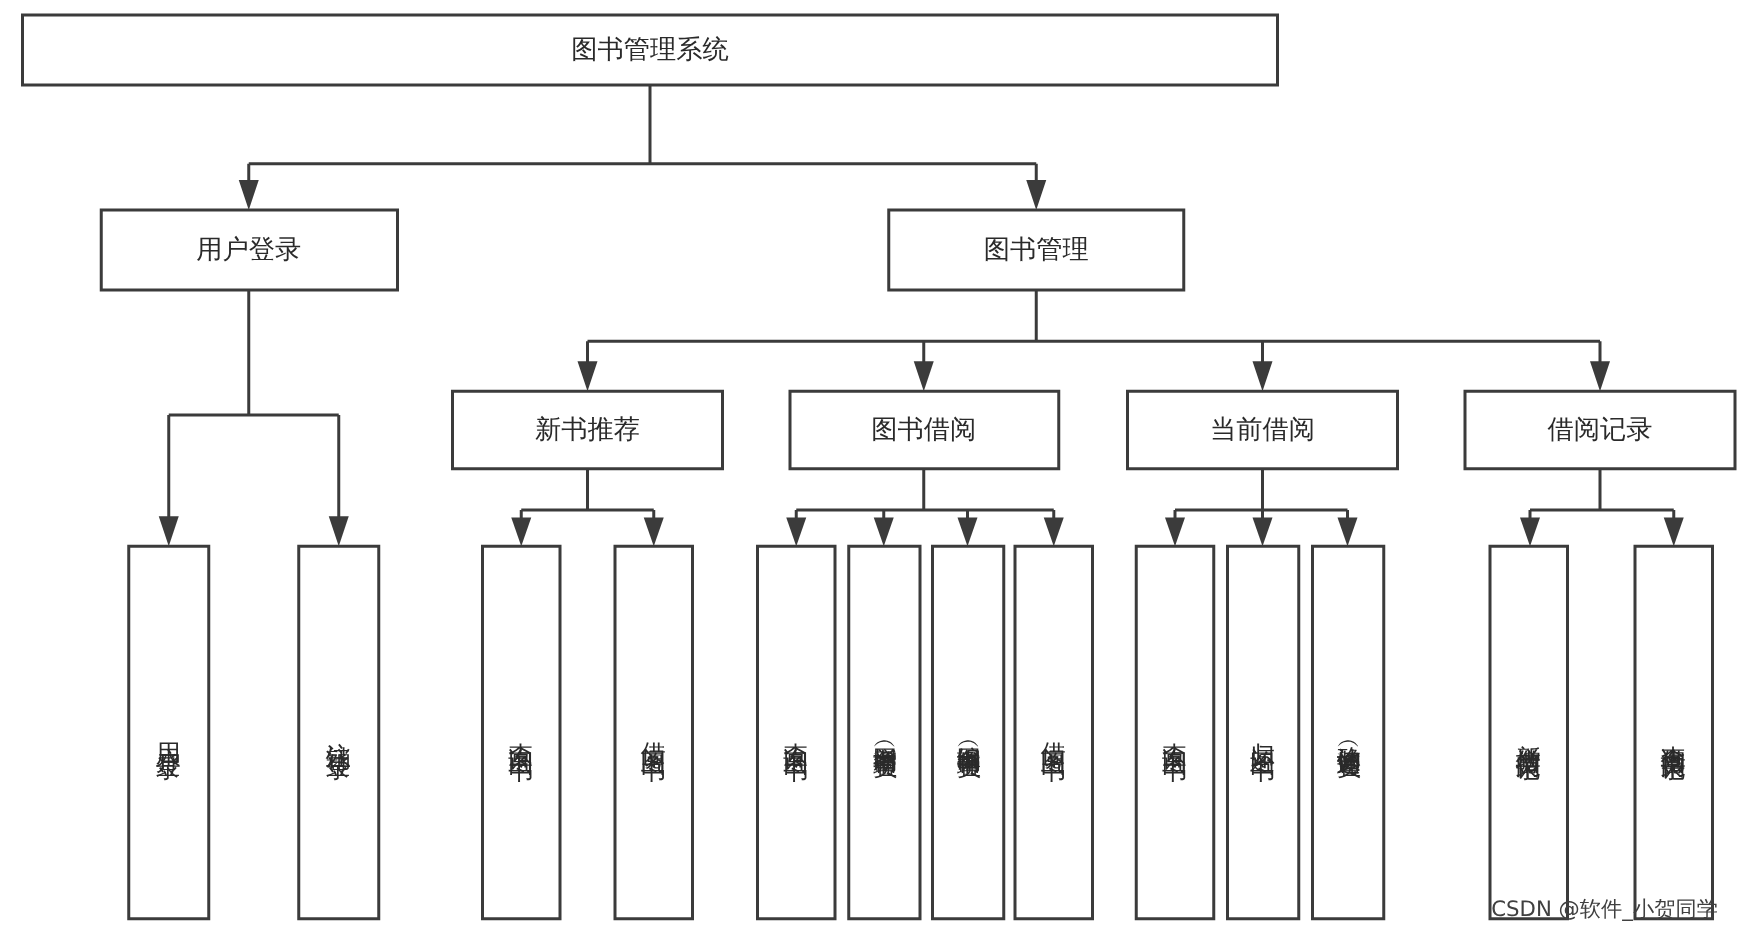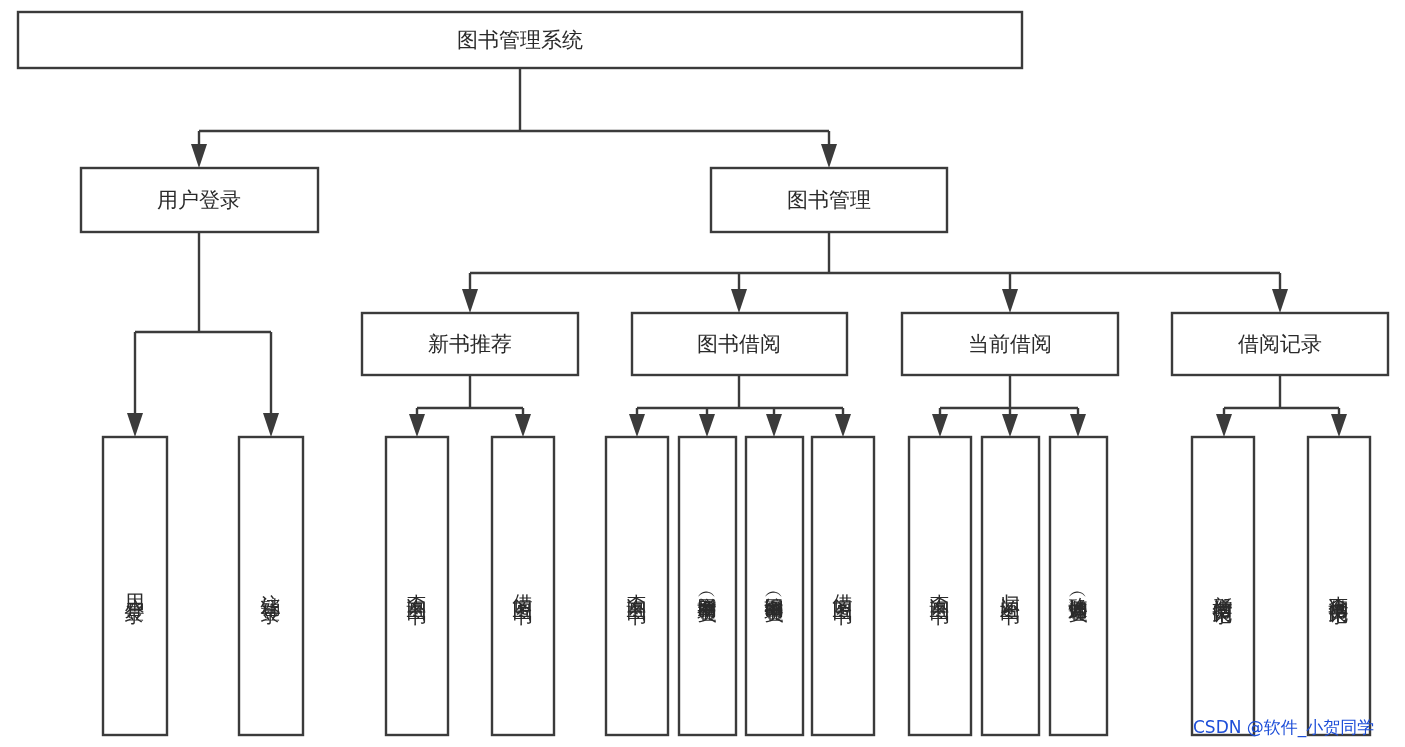--- a/index.html
+++ b/index.html
@@ -63,21 +63,21 @@
     display: flex;
     align-items: center;
     justify-content: center;
     pointer-events: none;
     user-select: none;
   }
   .watermark {
     position: absolute;
     font-family: "DejaVu Sans", "Liberation Sans", sans-serif;
     font-size: 17px;
-    color: #1d4ed8;
+    color: #404040;
     white-space: nowrap;
     user-select: none;
   }
 </style>
 </head>
 <body>
 
 <div id="diagram-root">
 
   <svg class="canvas" viewBox="0 0 1405 747" xmlns="http://www.w3.org/2000/svg">

